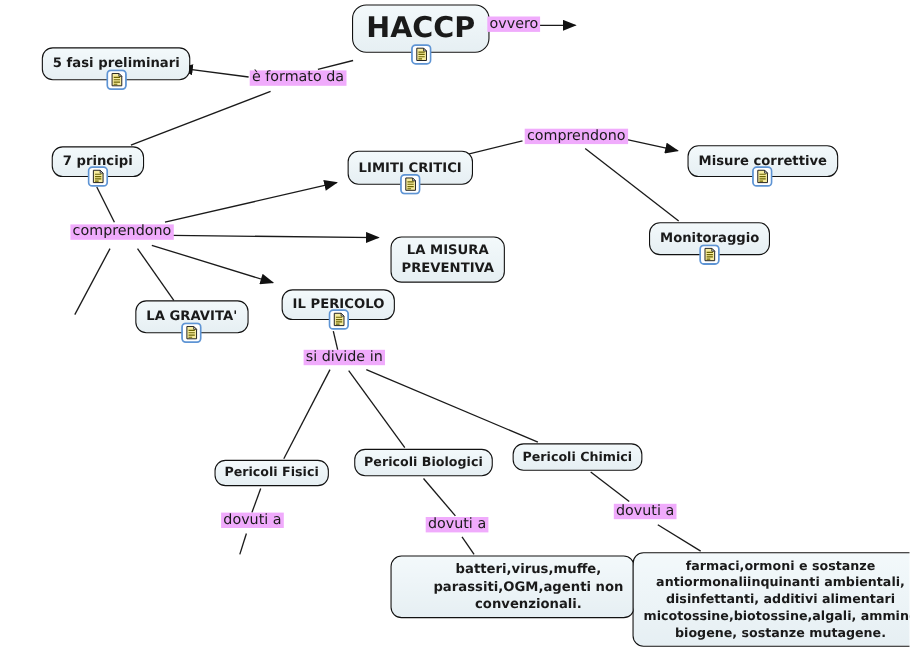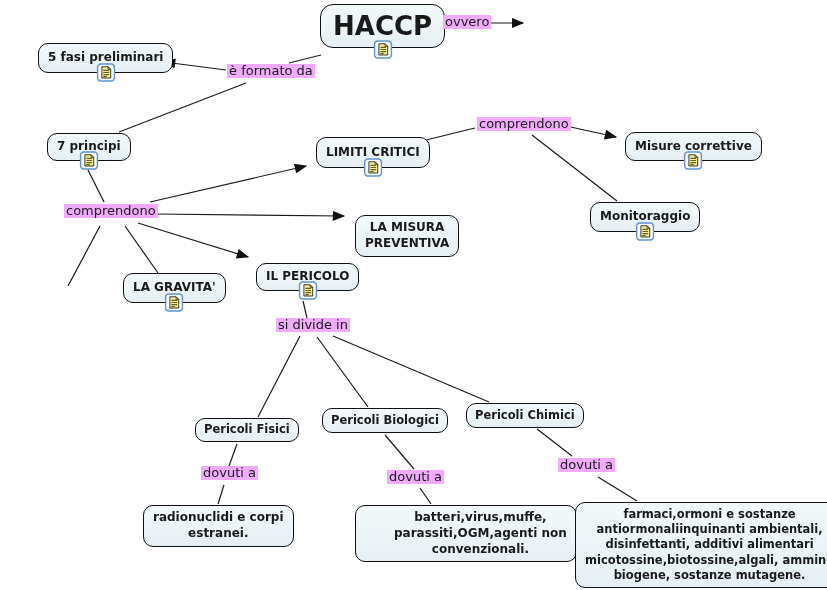--- a/index.html
+++ b/index.html
@@ -170,24 +170,20 @@
   </div>
 
   <div class="node" id="n-biologici">
     <span>Pericoli Biologici</span>
   </div>
 
   <div class="node" id="n-chimici">
     <span>Pericoli Chimici</span>
   </div>
 
-  <div class="node" id="n-radionuclidi">
-    <span>radionuclidi e corpi
-estranei.</span>
-  </div>
 
   <div class="node" id="n-batteri">
     <span>batteri,virus,muffe,
 parassiti,OGM,agenti non
 convenzionali.</span>
   </div>
 
   <div class="node" id="n-farmaci">
     <span>farmaci,ormoni e sostanze
 antiormonaliinquinanti ambientali,

